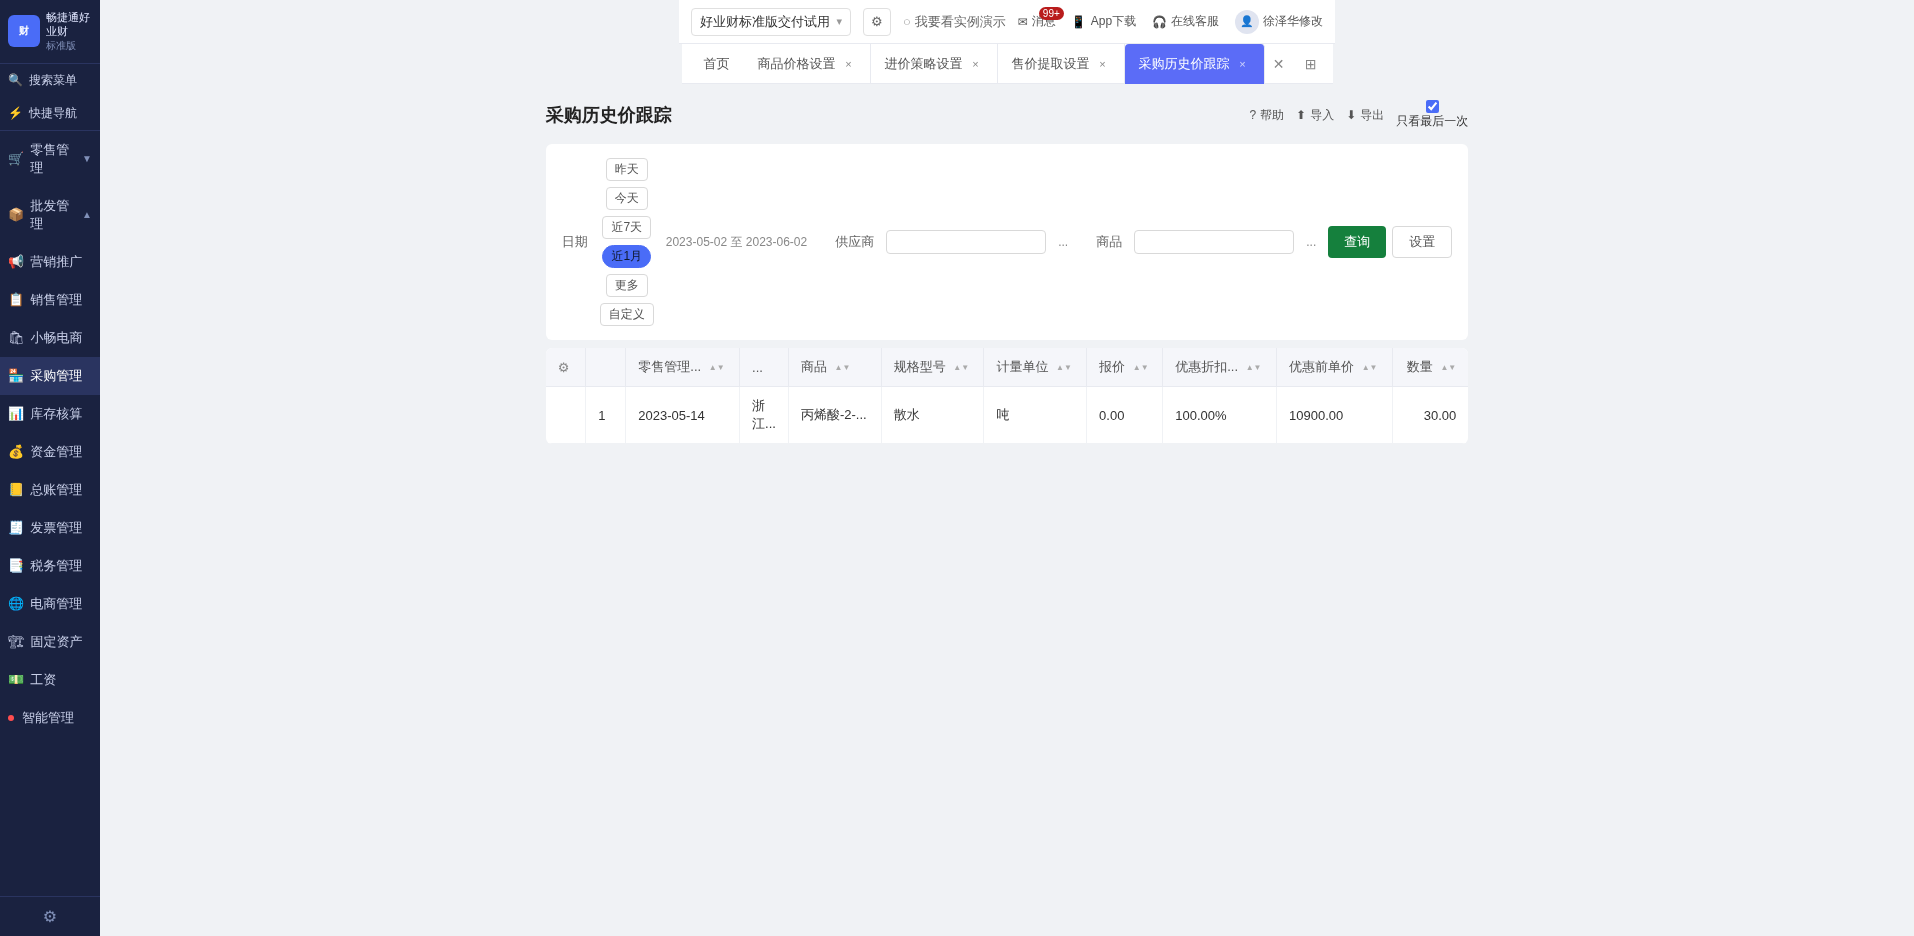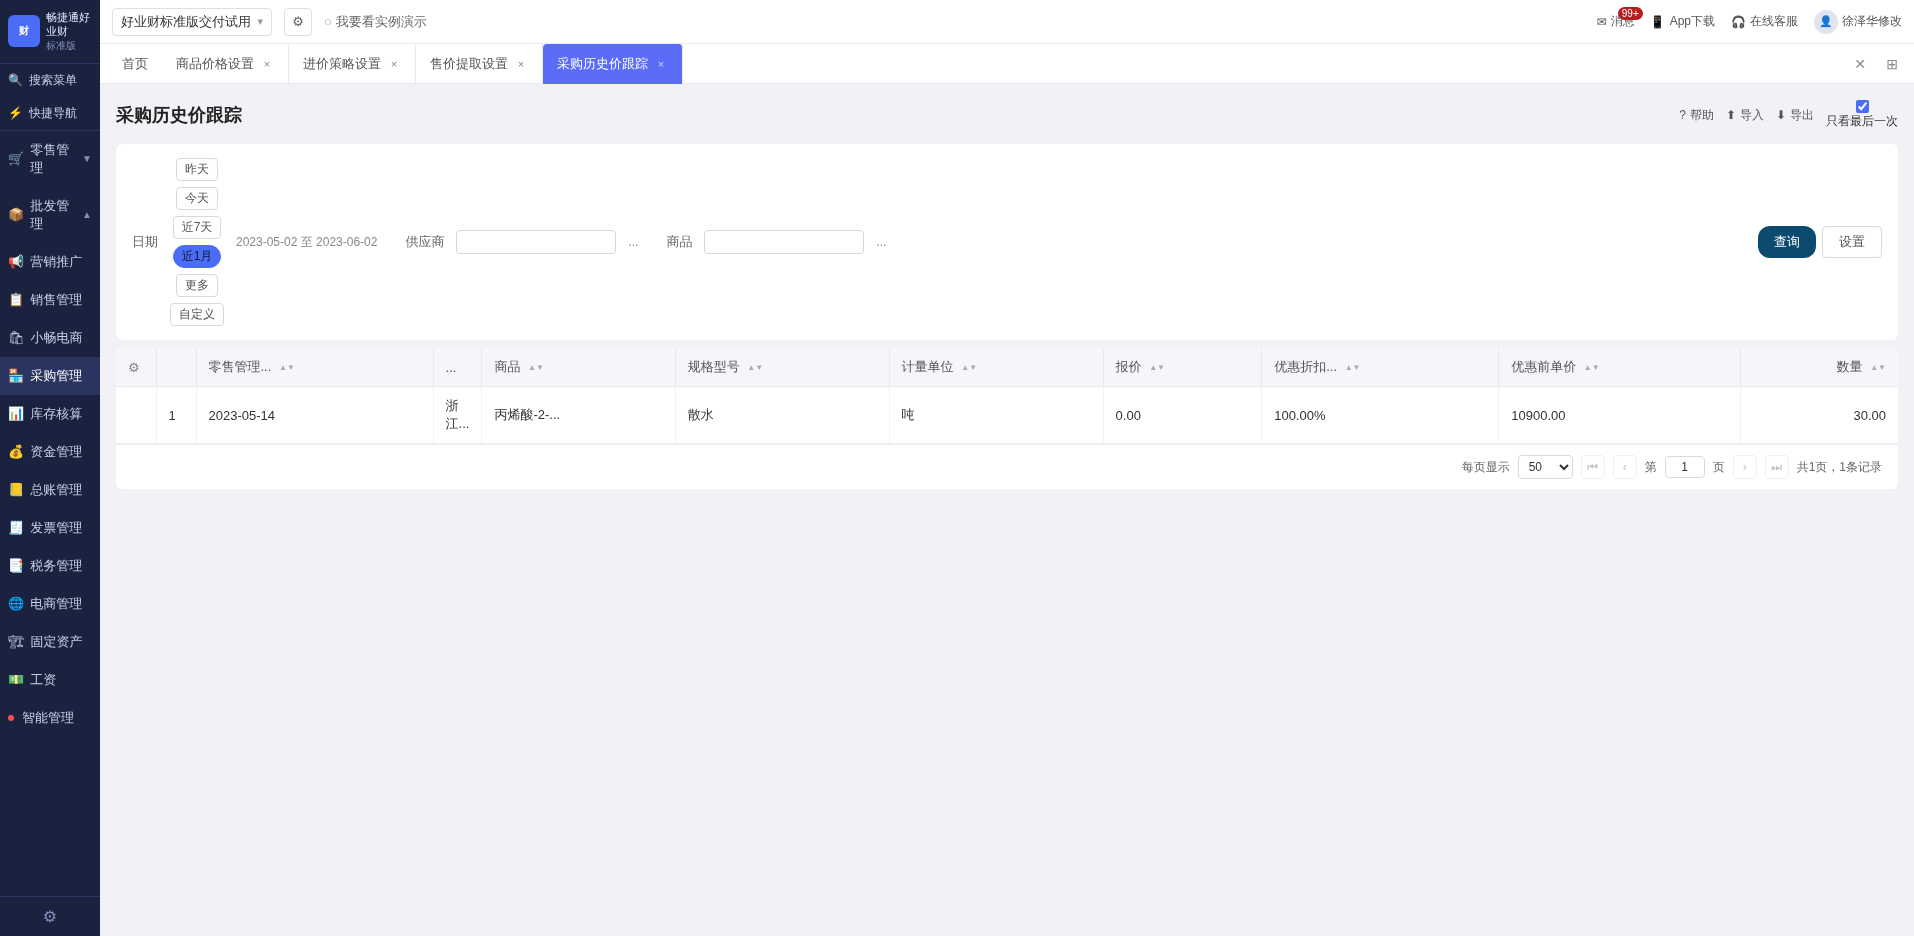--- a/index.html
+++ b/index.html
@@ -77,20 +77,21 @@
       color: #8090b8; cursor: pointer; font-size: 16px;
     }
 
     
     .main-area {
       flex: 1;
       display: flex;
       flex-direction: column;
       background: #f0f2f5;
       overflow: hidden;
+      align-items: center;
     }
 
     
     .topbar {
       height: 44px;
       background: #fff;
       display: flex;
       align-items: center;
       padding: 0 12px;
       border-bottom: 1px solid #e8eaf0;
@@ -267,22 +268,22 @@
 
     .filter-more {
       font-size: 12px; color: #888; cursor: pointer;
       display: flex; align-items: center; gap: 2px;
     }
 
     .filter-actions {
       display: flex; gap: 6px; margin-left: auto;
     }
     .btn-primary {
-      background: #0c4a6e; color: white;
-      border: none; border-radius: 12px;
+      background: #15803d; color: white;
+      border: none; border-radius: 4px;
       padding: 6px 16px; font-size: 13px;
       cursor: pointer;
     }
     .btn-default {
       background: white; color: #555;
       border: 1px solid #d9d9d9; border-radius: 4px;
       padding: 6px 16px; font-size: 13px;
       cursor: pointer;
     }
 
@@ -668,32 +669,16 @@
             <td>散水</td>
             <td>吨</td>
             <td>0.00</td>
             <td>100.00%</td>
             <td>10900.00</td>
             <td style="text-align:right;">30.00</td>
           </tr>
         </tbody>
       </table>
 
-      <div class="pagination">
-        <span class="pagination-label">每页显示</span>
-        <select class="pagination-select">
-          <option value="50">50</option>
-          <option value="20">20</option>
-          <option value="100">100</option>
-        </select>
-        <div class="pag-btn disabled">⏮</div>
-        <div class="pag-btn disabled">‹</div>
-        <span class="pag-text">第</span>
-        <input type="text" class="pag-input" value="1" style="">
-        <span class="pag-text">页</span>
-        <div class="pag-btn disabled">›</div>
-        <div class="pag-btn disabled">⏭</div>
-        <span class="pag-total">共1页，1条记录</span>
-      </div>
     </div>
 
   </div>
 </div>
 
 </body></html>

